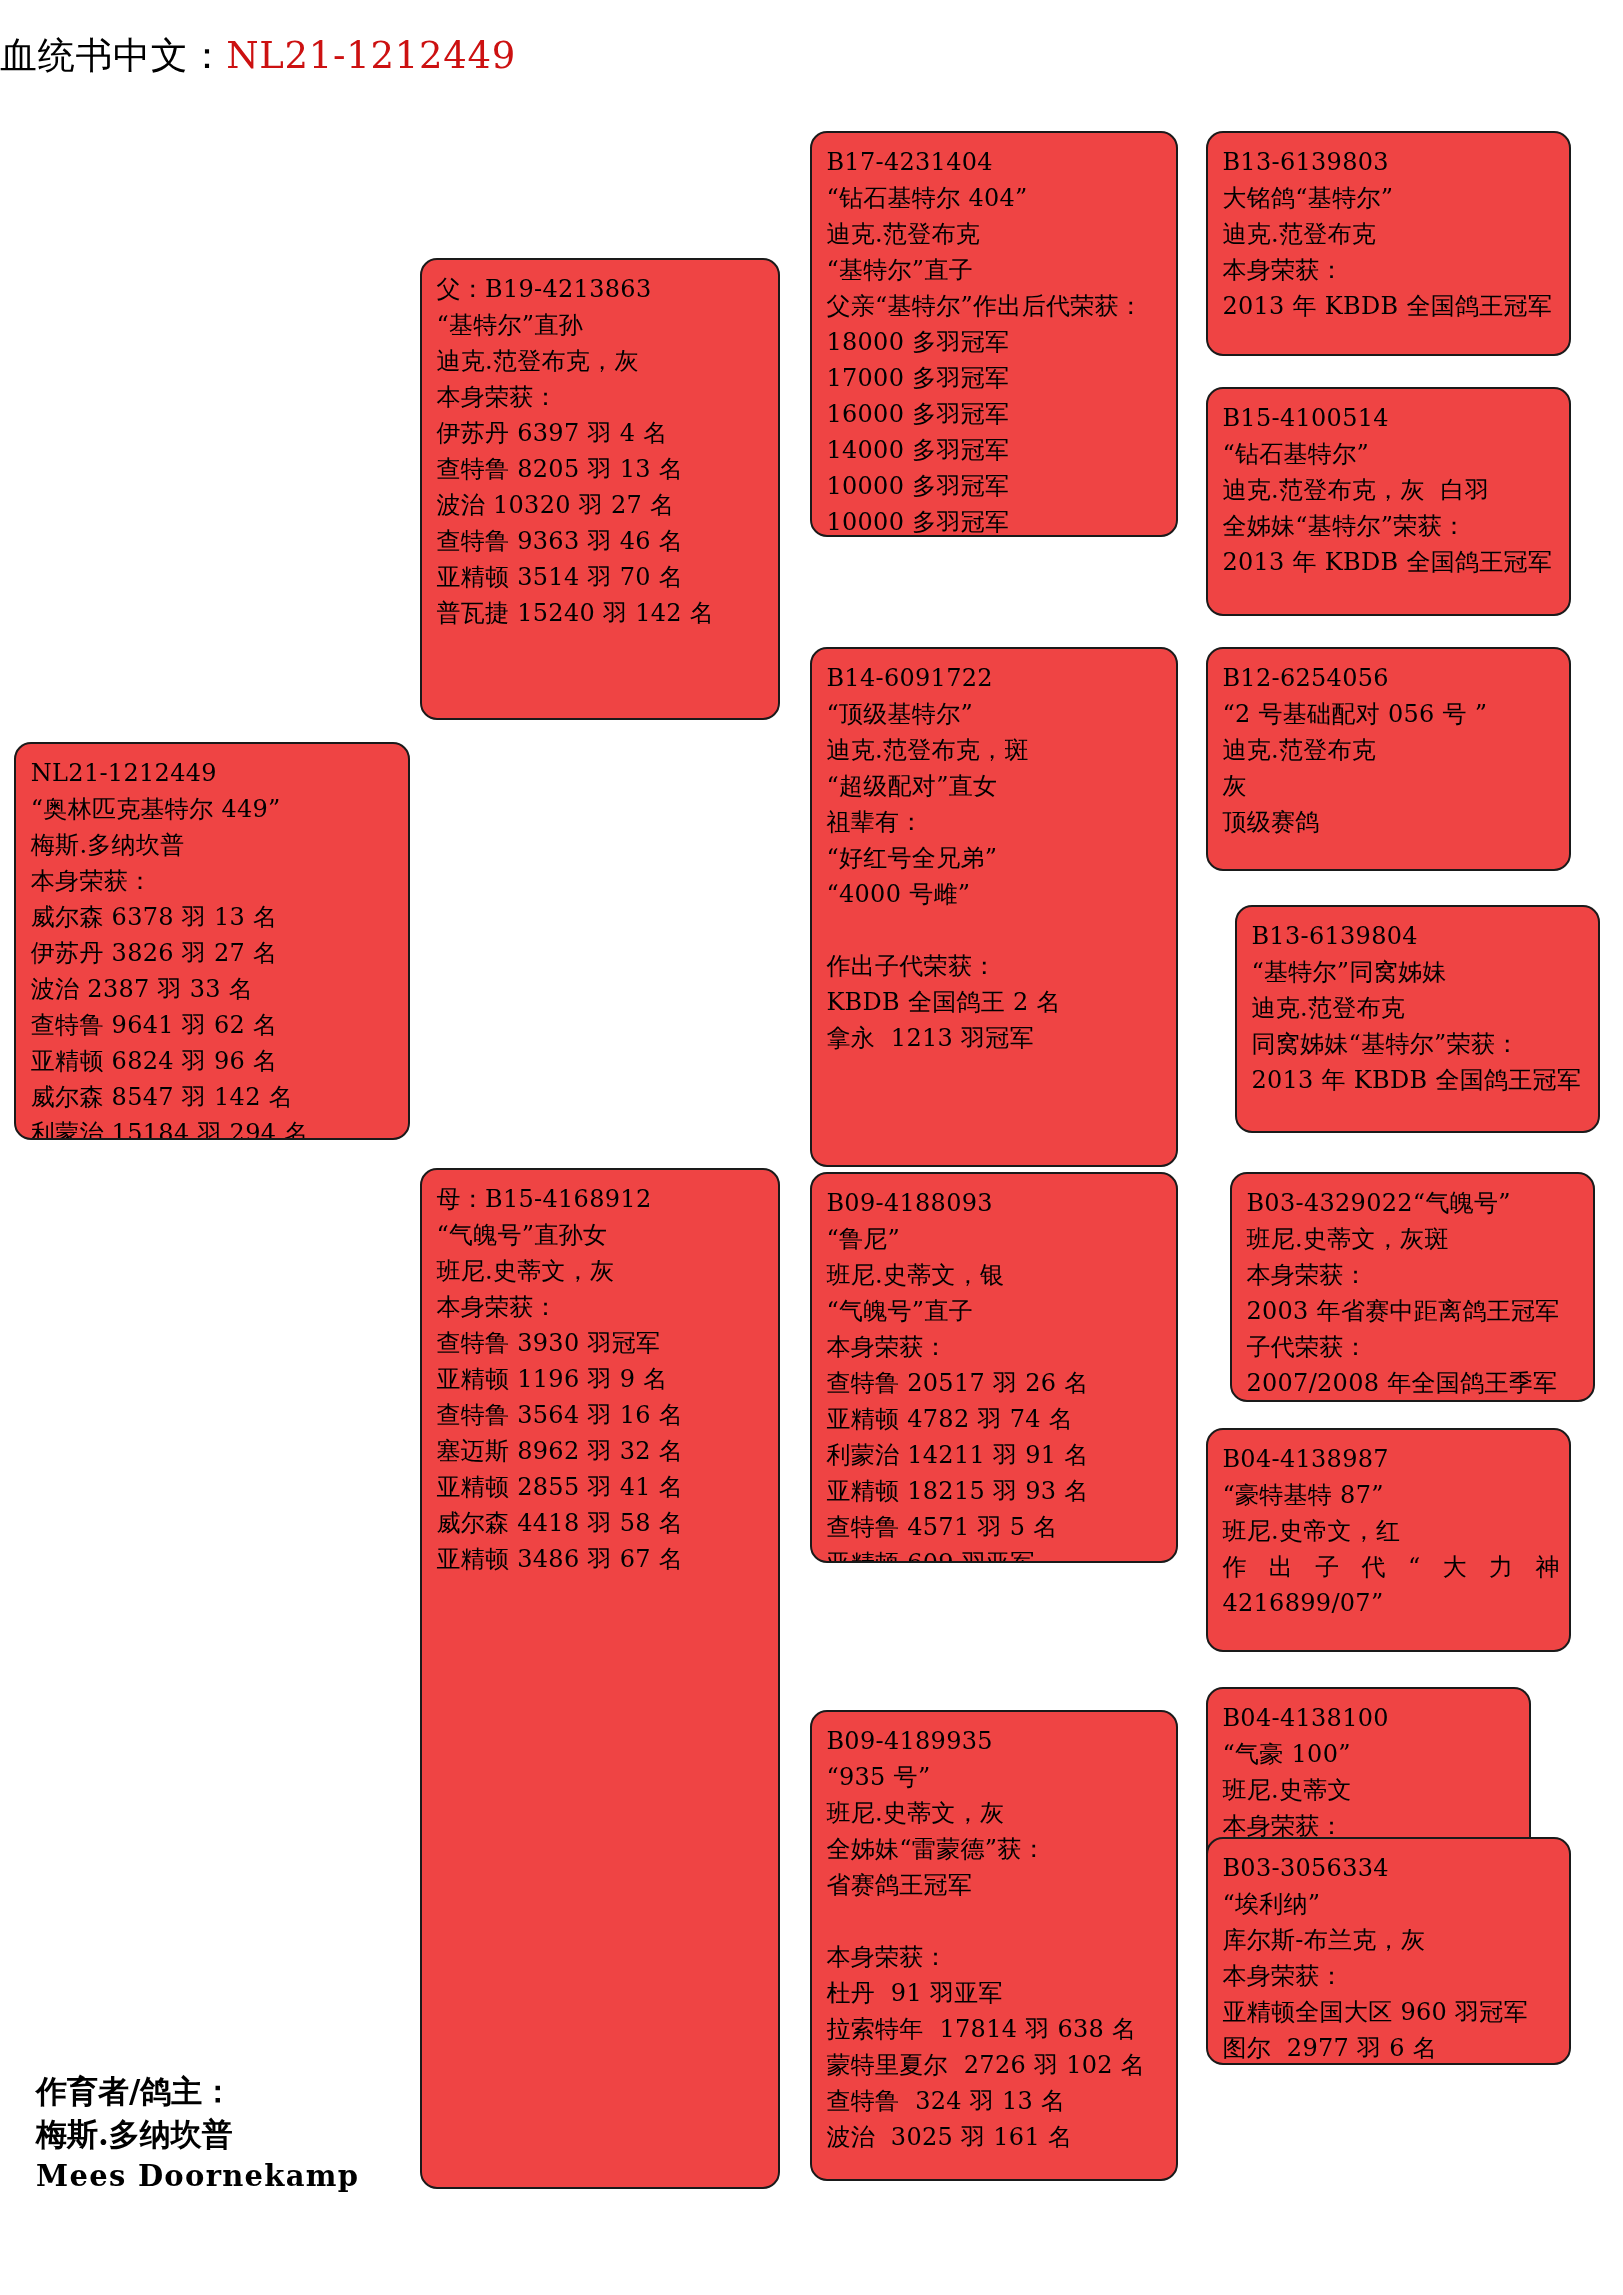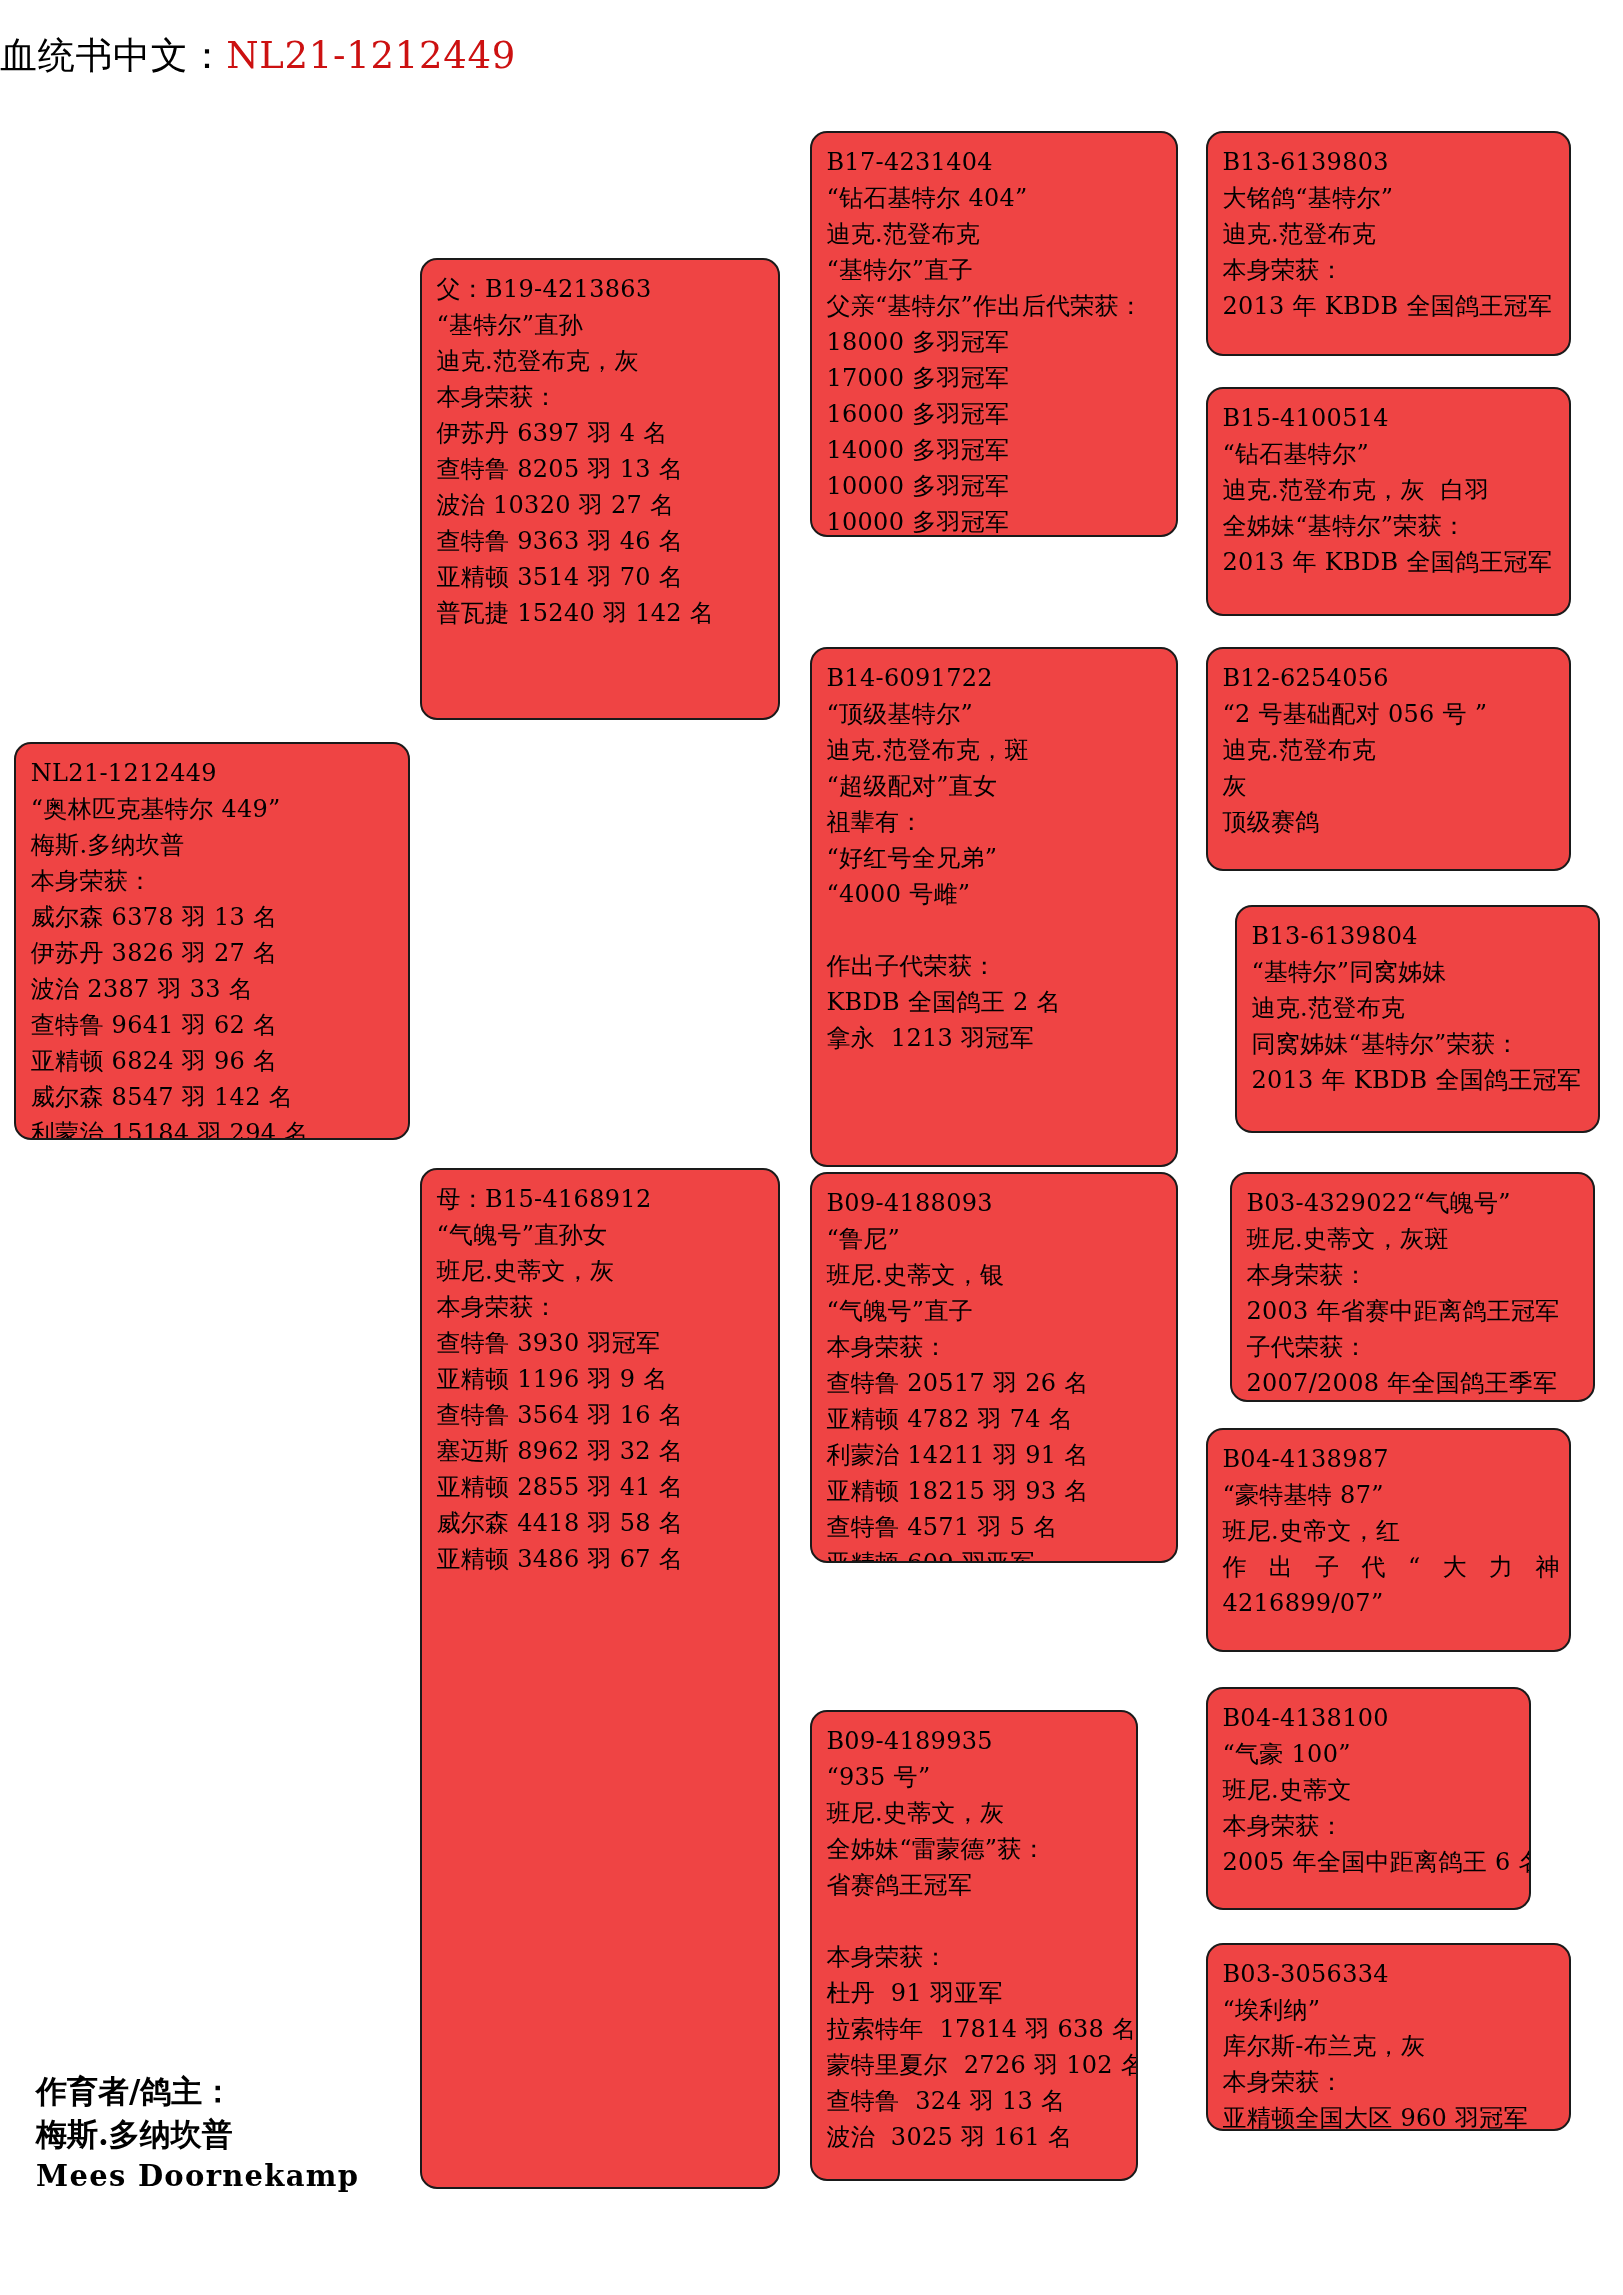--- a/index.html
+++ b/index.html
@@ -56,30 +56,30 @@
 
   
   #box-self      { left: 14.4px;   top: 742px; width: 396px;  height: 398px; }
 
   #box-sire      { left: 420px;  top: 258px;  width: 360px;  height: 462px; }
   #box-dam       { left: 420px;  top: 1168px; width: 360px;  height: 1021px; }
 
   #box-sire-s    { left: 810px; top: 131px;  width: 368px;  height: 406px; }
   #box-sire-d    { left: 810px; top: 647px;  width: 368px;  height: 520px; }
   #box-dam-s     { left: 810px; top: 1172px; width: 368px;  height: 391px; }
-  #box-dam-d     { left: 810px; top: 1710px; width: 328px;  height: 471px; }
+  #box-dam-d     { left: 810px; top: 1710px; width: 368px;  height: 471px; }
 
   #box-gp1       { left: 1206px; top: 131px;  width: 365px;  height: 225px; }
   #box-gp2       { left: 1206px; top: 387px;  width: 365px;  height: 229px; }
   #box-gp3       { left: 1206px; top: 647px;  width: 365px;  height: 224px; }
   #box-gp4       { left: 1206px; top: 905px; width: 365px;  height: 228px; margin-left: 29px; }
   #box-gp5       { left: 1206px; top: 1172px; width: 365px;  height: 230px; margin-left: 24px; }
   #box-gp6       { left: 1206px; top: 1428px; width: 365px;  height: 224px; }
   #box-gp7       { left: 1206px; top: 1687px; width: 325px;  height: 223px; }
-  #box-gp8       { left: 1206px; top: 1943px; width: 365px;  height: 188px; }
+  #box-gp8       { left: 1206px; top: 1837px; width: 365px;  height: 228px; }
 
   
   #footer {
     position: absolute;
     left: 36px;
     top: 2070px;
     width: 589px;
   }
   #footer .f-line {
     font-size: 31px;

